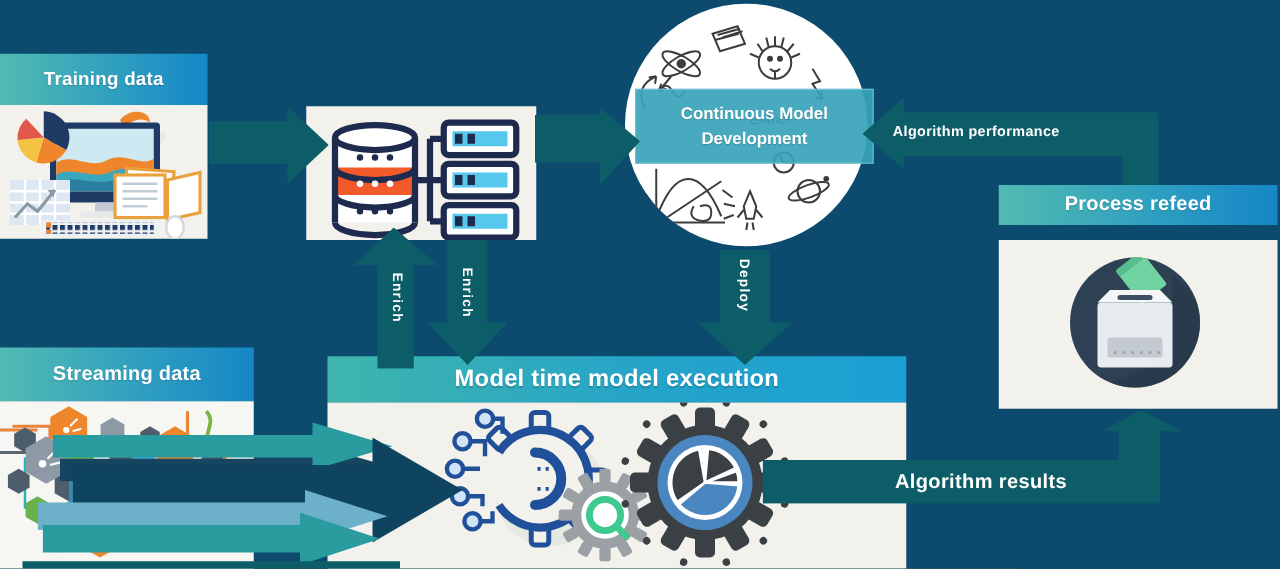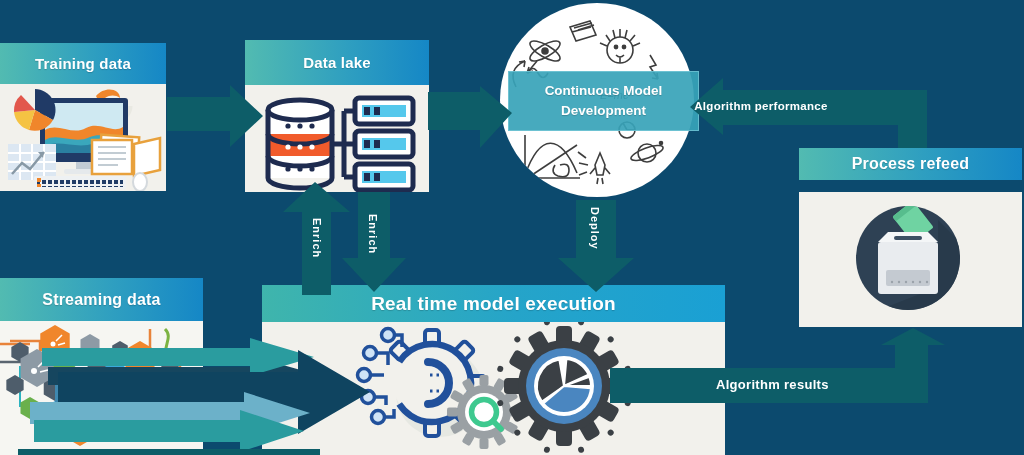--- a/index.html
+++ b/index.html
@@ -70,23 +70,20 @@
       <path d="M134,60 L160,54 L160,86 L134,92 Z" fill="#ffffff" stroke="#e8a13c" stroke-width="2.5"></path>
 
       <rect x="34" y="92" width="92" height="13" rx="2" fill="#eef1f3"></rect>
       <rect x="37" y="94" width="86" height="9" fill="url(#keys)"></rect>
       <rect x="37" y="94" width="4" height="4" fill="#f0862b"></rect>
       <rect x="37" y="100" width="4" height="3" fill="#f0862b"></rect>
       <ellipse cx="140" cy="98" rx="7" ry="9" fill="#ffffff" stroke="#d4d9dd" stroke-width="2"></ellipse>
     </svg>
   </div>
 
-  <div class="box-header" style="left:245px;top:40px;width:184px;height:45px;font-size:15px;">
-    <span>Data lake</span>
-  </div>
   <div class="box-body" style="left:245px;top:85px;width:184px;height:107px;">
     <svg width="184" height="107" viewBox="0 0 184 107">
 
       <path d="M87,59 H99 M99,26 V92 M99,26 H110 M99,59 H110 M99,92 H110" stroke="#1e2b4f" stroke-width="5" fill="none"></path>
 
       <rect x="23" y="25" width="64" height="68" fill="#ffffff"></rect>
       <rect x="23" y="49" width="64" height="22" fill="#f15b2b"></rect>
       <ellipse cx="55" cy="25" rx="32" ry="10" fill="#ffffff" stroke="#1e2b4f" stroke-width="5"></ellipse>
       <path d="M23,49 A32,10 0 0 0 87,49" fill="none" stroke="#1e2b4f" stroke-width="5"></path>
       <path d="M23,71 A32,10 0 0 0 87,71" fill="none" stroke="#1e2b4f" stroke-width="5"></path>
@@ -239,21 +236,21 @@
           <use href="#hx" transform="scale(1.3)" fill="#f0862b"></use>
         <circle cx="-3" cy="-2" r="2" fill="#fff"></circle>
           <circle cx="3" cy="-2" r="2" fill="#fff"></circle>
           <path d="M-6,5 q6,-6 12,0" stroke="#fff" stroke-width="1.8" fill="none"></path>
         </g>
     </svg>
   </div>
 
   <div class="box-header" style="left:262px;top:285px;width:463px;height:37px;font-size:19px;
        background:linear-gradient(90deg,#3fb5ac 0%,#25a4c9 55%,#1aa0d4 100%);">
-    <span>Real time model execution</span>
+    <span>Model time model execution</span>
   </div>
   <div class="box-body" style="left:262px;top:322px;width:463px;height:133px;">
     <svg width="463" height="133" viewBox="0 0 463 133">
 
       <g transform="translate(170,61)">
         <circle cx="8" cy="10" r="44" fill="#e6e8e2"></circle>
         <g stroke="#21509b" stroke-width="4" fill="#f2f1ec">
           <rect x="-7" y="-53" width="14" height="15" rx="3" transform="rotate(315)"></rect>
           <rect x="-7" y="-53" width="14" height="15" rx="3"></rect>
           <rect x="-7" y="-53" width="14" height="15" rx="3" transform="rotate(45)"></rect>
@@ -403,37 +400,37 @@
   </div>
 
   <div class="arr" style="left:167px;top:85px;width:96px;height:62px;
        clip-path:polygon(0px 12px,63px 12px,63px 0px,96px 31px,63px 62px,63px 46px,0px 46px);"></div>
 
   <div class="arr" style="left:428px;top:86px;width:84px;height:62px;
        clip-path:polygon(0px 6px,52px 6px,52px 0px,84px 27px,52px 62px,52px 44px,0px 44px);"></div>
 
   <div class="arr" style="left:690px;top:78px;width:237px;height:70px;
        clip-path:polygon(0px 29px,33px 0px,33px 12px,237px 12px,237px 70px,208px 70px,208px 47px,33px 47px,33px 57px);"></div>
-  <span class="hlabel" style="left:676px;top:100px;width:170px;text-align:center;">Algorithm performance</span>
+  <span class="hlabel" style="left:696px;top:100px;width:170px;text-align:center;">Algorithm performance</span>
 
   <div class="arr" style="left:283px;top:182px;width:67px;height:113px;
        clip-path:polygon(32px 0px,67px 30px,48px 30px,48px 113px,19px 113px,19px 30px,0px 30px);"></div>
   <span class="vlabel" style="left:311px;top:218px;">Enrich</span>
 
   <div class="arr" style="left:342px;top:192px;width:64px;height:100px;
        clip-path:polygon(16px 0px,48px 0px,48px 66px,64px 66px,32px 100px,0px 66px,16px 66px);"></div>
   <span class="vlabel" style="left:367px;top:214px;">Enrich</span>
 
   <div class="arr" style="left:558px;top:200px;width:76px;height:92px;
        clip-path:polygon(18px 0px,58px 0px,58px 58px,76px 58px,38px 92px,0px 58px,18px 58px);"></div>
   <span class="vlabel" style="left:589px;top:207px;">Deploy</span>
 
   <div class="arr" style="left:610px;top:328px;width:335px;height:75px;
        clip-path:polygon(0px 40px,285px 40px,285px 17px,271px 17px,303px 0px,335px 17px,318px 17px,318px 75px,0px 75px);"></div>
-  <span class="hlabel" style="left:716px;top:377px;font-size:13px;">Algorithm results</span>
+  <span class="hlabel" style="left:716px;top:377px;font-size:16px;">Algorithm results</span>
 
   <div class="arr" style="left:48px;top:358px;width:274px;height:36px;background:#16465f;
        clip-path:polygon(0px 9px,210px 9px,210px 0px,274px 18px,210px 36px,210px 27px,0px 27px);"></div>
   <div class="arr" style="left:42px;top:338px;width:272px;height:38px;background:#2a9c9f;
        clip-path:polygon(0px 10px,208px 10px,208px 0px,272px 19px,208px 38px,208px 28px,0px 28px);"></div>
   <div class="arr" style="left:55px;top:376px;width:292px;height:38px;background:#3e88b0;
        clip-path:polygon(0px 9px,228px 9px,228px 0px,292px 19px,228px 38px,228px 29px,0px 29px);"></div>
   <div class="arr" style="left:58px;top:350px;width:312px;height:84px;background:#0f4460;
        clip-path:polygon(0px 22px,240px 22px,240px 0px,312px 42px,240px 84px,240px 62px,0px 62px);"></div>
   <div class="arr" style="left:30px;top:392px;width:280px;height:42px;background:#6cb1c9;

